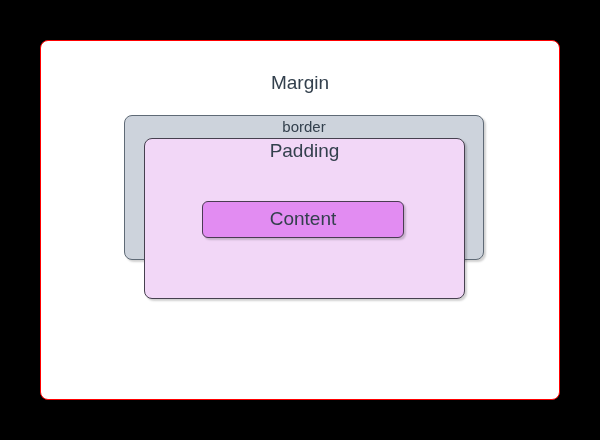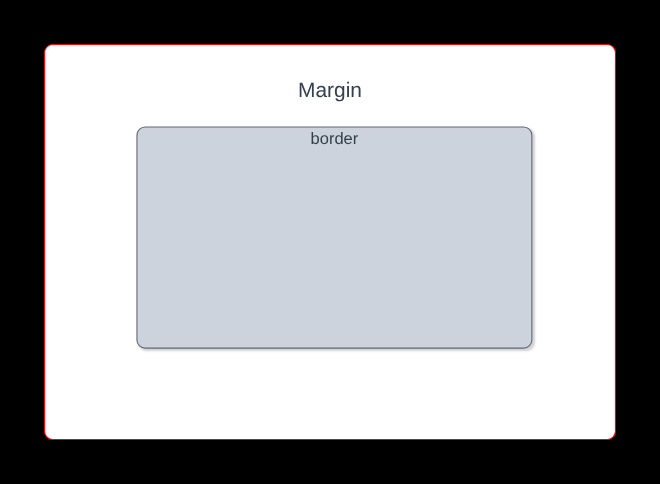--- a/index.html
+++ b/index.html
@@ -41,21 +41,21 @@
   }
   .margin-label {
     top: 31px;
     font-size: 19px;
   }
   
   .border-box {
     left: 83px;
     top: 74px;
     width: 360px;
-    height: 202px;
+    height: 145px;
     background: var(--border-fill, #cdd3dc);
     border: 1.5px solid var(--border-stroke, #5f6a76);
     border-radius: 8px;
     box-shadow: 2px 2px 2px rgba(0, 0, 0, 0.18);
   }
   .border-label {
     top: 2px;
     font-size: 15px;
   }
   
@@ -95,15 +95,22 @@
 </head>
 <body>
 
 <div class="stage">
   <div class="box margin-box">
     <div class="label margin-label">Margin</div>
 
     <div class="box border-box">
       <div class="label border-label">border</div>
 
+      <div class="box padding-box">
+        <div class="label padding-label">Padding</div>
+
+        <div class="box content-box">
+          <span class="label content-label">Content</span>
+        </div>
+      </div>
     </div>
   </div>
 </div>
 
 </body></html>

